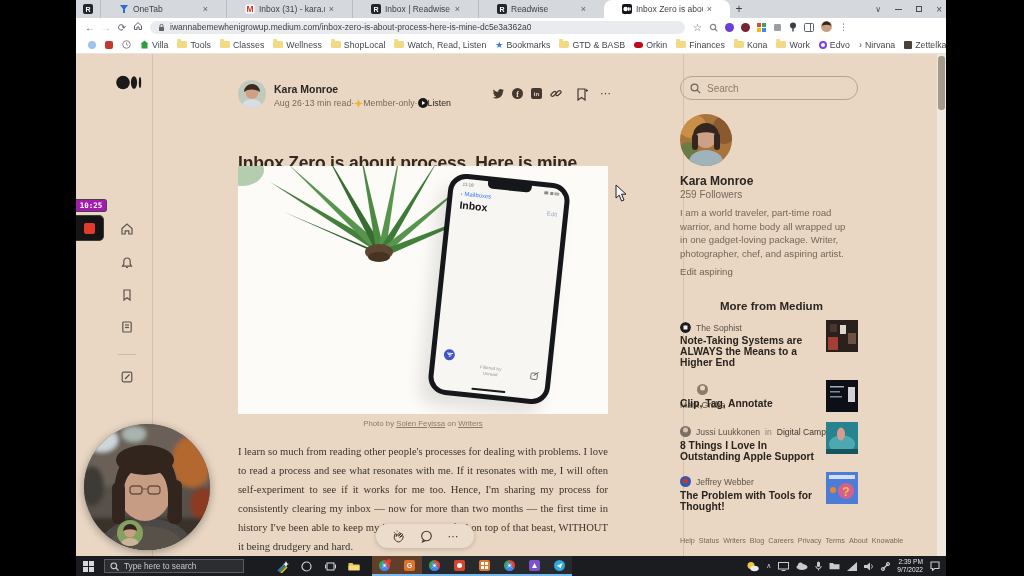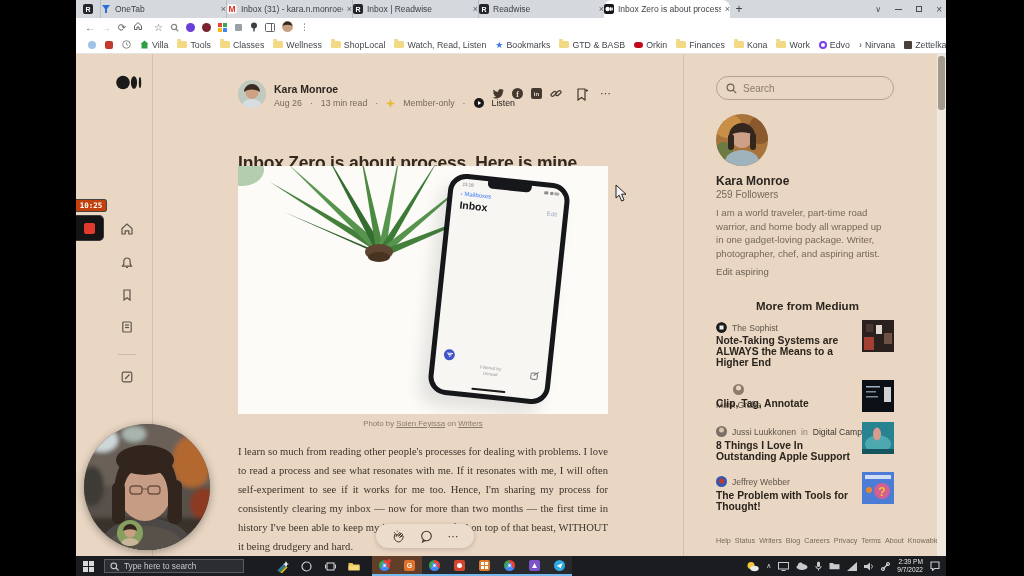--- a/index.html
+++ b/index.html
@@ -5,21 +5,21 @@
   * { margin:0; padding:0; box-sizing:border-box; }
   html,body { width:1024px; height:576px; overflow:hidden; background:#000; }
   body { font-family:"Liberation Sans", sans-serif; }
   .stage { position:relative; width:1024px; height:576px; background:#000; overflow:hidden; }
   .abs { position:absolute; }
 
   
   .browser { position:absolute; left:76px; top:0; width:870px; height:556px; background:#fff; }
   .tabstrip { position:absolute; left:0; top:0; width:870px; height:18px; background:#d5d8dd; display:flex; align-items:flex-end; }
   .pinned-tab { width:24px; height:18px; display:flex; align-items:center; justify-content:center; }
-  .tab { width:126px; height:18px; display:flex; align-items:center; gap:4px; padding:0 0; border-left:1px solid #b9bdc3; }
+  .tab { width:126px; height:18px; display:flex; align-items:center; gap:4px; padding:0 18px; border-left:1px solid #b9bdc3; }
   .tab:first-of-type { border-left:none; }
   .tab.active { background:#fff; border-radius:8px 8px 0 0; border-left:none; }
   .tab-title { flex:1; font-size:8.5px; color:#3f4348; white-space:nowrap; overflow:hidden; }
   .tab-close { font-size:9px; color:#5f6368; line-height:1; }
   .newtab-btn { width:18px; height:18px; display:flex; align-items:center; justify-content:center; color:#3f4348; font-size:12px; }
   .win-controls { position:absolute; right:4px; top:0; height:18px; display:flex; align-items:center; gap:14px; color:#4a4e53; }
   .fav { width:10px; height:10px; border-radius:2px; flex:0 0 auto; display:flex; align-items:center; justify-content:center; font:700 7px "Liberation Sans",sans-serif; }
   .fav-readwise { background:#23252b; color:#fff; }
   .fav-gmail { background:#fff; color:#d93025; font-size:8.5px; border:1px solid #eee; }
   .fav-medium { background:#151619; }
@@ -41,57 +41,57 @@
   
   .page { position:absolute; left:0; top:54px; width:870px; height:502px; background:#e9d6c3; overflow:hidden; }
   .v-divider { position:absolute; top:0; bottom:0; width:1px; background:rgba(90,70,50,0.14); }
 
   
   .navicon { position:absolute; left:44px; width:14px; height:14px; }
   .navicon svg { stroke:#5e544a; fill:none; stroke-width:1.2; }
 
   
   .author-name { font-size:10.5px; font-weight:700; color:#2b2620; }
-  .meta-row { display:flex; align-items:center; gap:8px; font-size:8.8px; color:#76695a; }
+  .meta-row { display:flex; align-items:center; gap:0; font-size:8.8px; color:#76695a; }
   .article-title { font-size:17.5px; font-weight:800; color:#33291e; letter-spacing:-0.2px; }
   .hero { position:absolute; left:162px; top:112px; width:370px; height:248px; background:#fcfbf8; overflow:hidden; }
   .caption { position:absolute; left:162px; top:365px; width:370px; text-align:center; font-size:7.8px; color:#8a7c6c; }
   .caption u { text-decoration:underline; }
   .body-text { position:absolute; left:162px; top:388px; width:370px; font-family:"Liberation Serif", serif; font-size:10.6px; line-height:19px; color:#3b332a; text-align:justify; }
 
   
   .phone { position:absolute; left:200px; top:12px; width:122px; height:222px; background:#f7f6f3; border:5px solid #16171b; border-radius:18px; transform:rotate(6deg); box-shadow:-8px 12px 16px rgba(0,0,0,0.10); }
   .ph-notch { position:absolute; left:50%; top:-1px; transform:translateX(-50%); width:44px; height:8px; background:#16171b; border-radius:0 0 5px 5px; }
   .ph-blue { color:#3478f6; }
 
   
   .pill { position:absolute; left:300px; top:470px; width:98px; height:24px; background:#ecdccb; border-radius:13px; box-shadow:0 1px 5px rgba(0,0,0,0.18); display:flex; align-items:center; justify-content:space-around; padding:0 8px; }
 
   
-  .sb { position:absolute; left:640px; top:0; width:180px; height:456px; }
+  .sb { position:absolute; left:604px; top:0; width:180px; height:456px; }
   .sb-search { width:178px; height:24px; border:1px solid #b3a492; border-radius:13px; background:transparent; display:flex; align-items:center; gap:6px; padding:0 9px; }
   .sb-search input { border:none; outline:none; background:transparent; font-size:10px; color:#5c5144; width:130px; font-family:"Liberation Sans",sans-serif; }
   .sb-search input::placeholder { color:#8a7c6b; }
   .sb-name { font-size:12px; font-weight:700; color:#2b2620; }
   .sb-followers { font-size:10px; color:#76695a; }
   .sb-bio { font-size:9.6px; line-height:13.5px; color:#76695a; width:174px; }
   .sb-edit { font-size:9.6px; color:#6e6253; }
   .sb-more { font-size:11.5px; font-weight:700; color:#2b2620; }
   .mi-head { display:flex; align-items:center; gap:5px; font-size:8.6px; color:#5d5347; }
   .mi-title { font-size:10.3px; font-weight:700; line-height:11px; color:#29241d; width:138px; }
   .mi-thumb { position:absolute; left:146px; width:32px; height:32px; overflow:hidden; }
   .sb-footer { position:absolute; left:0; top:482px; width:172px; font-size:7.2px; color:#76695a; line-height:10px; }
   .sb-footer span { margin-right:4px; }
 
   
   .scroll-track { position:absolute; left:861px; top:0; width:9px; height:502px; background:#efe8df; }
   .scroll-thumb { position:absolute; left:1px; top:2px; width:7px; height:54px; background:#a39a8d; border-radius:3px; }
 
   
-  .timer-badge { position:absolute; left:76px; top:199px; width:31px; height:13px; background:#c2410c; border:1px solid #444; border-left:none; color:#fff; font:700 7.5px "DejaVu Sans Mono", monospace; display:flex; align-items:center; justify-content:center; border-radius:0 3px 3px 0; }
+  .timer-badge { position:absolute; left:76px; top:199px; width:31px; height:13px; background:#a21caf; border:1px solid #444; border-left:none; color:#fff; font:700 7.5px "DejaVu Sans Mono", monospace; display:flex; align-items:center; justify-content:center; border-radius:0 3px 3px 0; }
   .rec-btn { position:absolute; left:76px; top:215px; width:28px; height:26px; background:#141414; border:1px solid #3a3a3a; border-left:none; border-radius:0 5px 5px 0; display:flex; align-items:center; justify-content:center; }
   .rec-sq { width:11px; height:11px; background:#e23b2e; border-radius:2px; }
   .webcam { position:absolute; left:84px; top:424px; width:126px; height:126px; border-radius:50%; overflow:hidden; box-shadow:0 2px 8px rgba(0,0,0,0.35); }
   .mini-avatar { position:absolute; left:117px; top:520px; width:26px; height:26px; border-radius:50%; overflow:hidden; }
 
   
   .taskbar { position:absolute; left:76px; top:556px; width:870px; height:20px; background:#1b1c20; display:flex; align-items:center; }
   .tb-search { width:140px; height:14px; margin-left:4px; background:#2b2d31; border:1px solid #5a5c60; display:flex; align-items:center; gap:5px; padding:0 5px; }
   .tb-search input { background:transparent; border:none; outline:none; font-size:8.2px; color:#c9cbcd; width:110px; font-family:"Liberation Sans",sans-serif; }
   .tb-search input::placeholder { color:#c9cbcd; }
@@ -160,20 +160,27 @@
 
     <div class="toolbar">
       <span class="navbtn" style="margin-left:6px;">←</span>
       <span class="navbtn disabled">→</span>
       <span class="navbtn">⟳</span>
       <span class="navbtn">
         <svg width="10" height="10">
             <path d="M1.5,5 L5,1.5 L8.5,5 V8.5 H6 V6 H4 V8.5 H1.5 Z" fill="none" stroke="#5f6368" stroke-width="1"></path>
           </svg>
       </span>
+      <div class="omnibox">
+        <svg width="7" height="9">
+            <rect x="1" y="4" width="5" height="4" rx="0.5" fill="#5f6368"></rect>
+            <path d="M2,4 V2.8 a1.5,1.5 0 0 1 3,0 V4" fill="none" stroke="#5f6368" stroke-width="1"></path>
+          </svg>
+        <span class="omni-url">iwannabemewhenigrowup.medium.com/inbox-zero-is-about-process-here-is-mine-dc5e3a362a0</span>
+      </div>
       <div class="ext-row">
         <span style="font-size:10px;color:#5f6368;">☆</span>
         <span><svg width="9" height="9">
               <circle cx="4" cy="4" r="2.6" fill="none" stroke="#80868b" stroke-width="1.2"></circle>
               <line x1="6" y1="6" x2="8.3" y2="8.3" stroke="#80868b" stroke-width="1.2"></line>
             </svg></span>
         <span class="ext-dot" style="background:#6a3fd8;"></span>
         <span class="ext-dot" style="background:#7a2230;"></span>
         <span><svg width="9" height="9">
               <rect width="4" height="4" fill="#ea4335"></rect>

